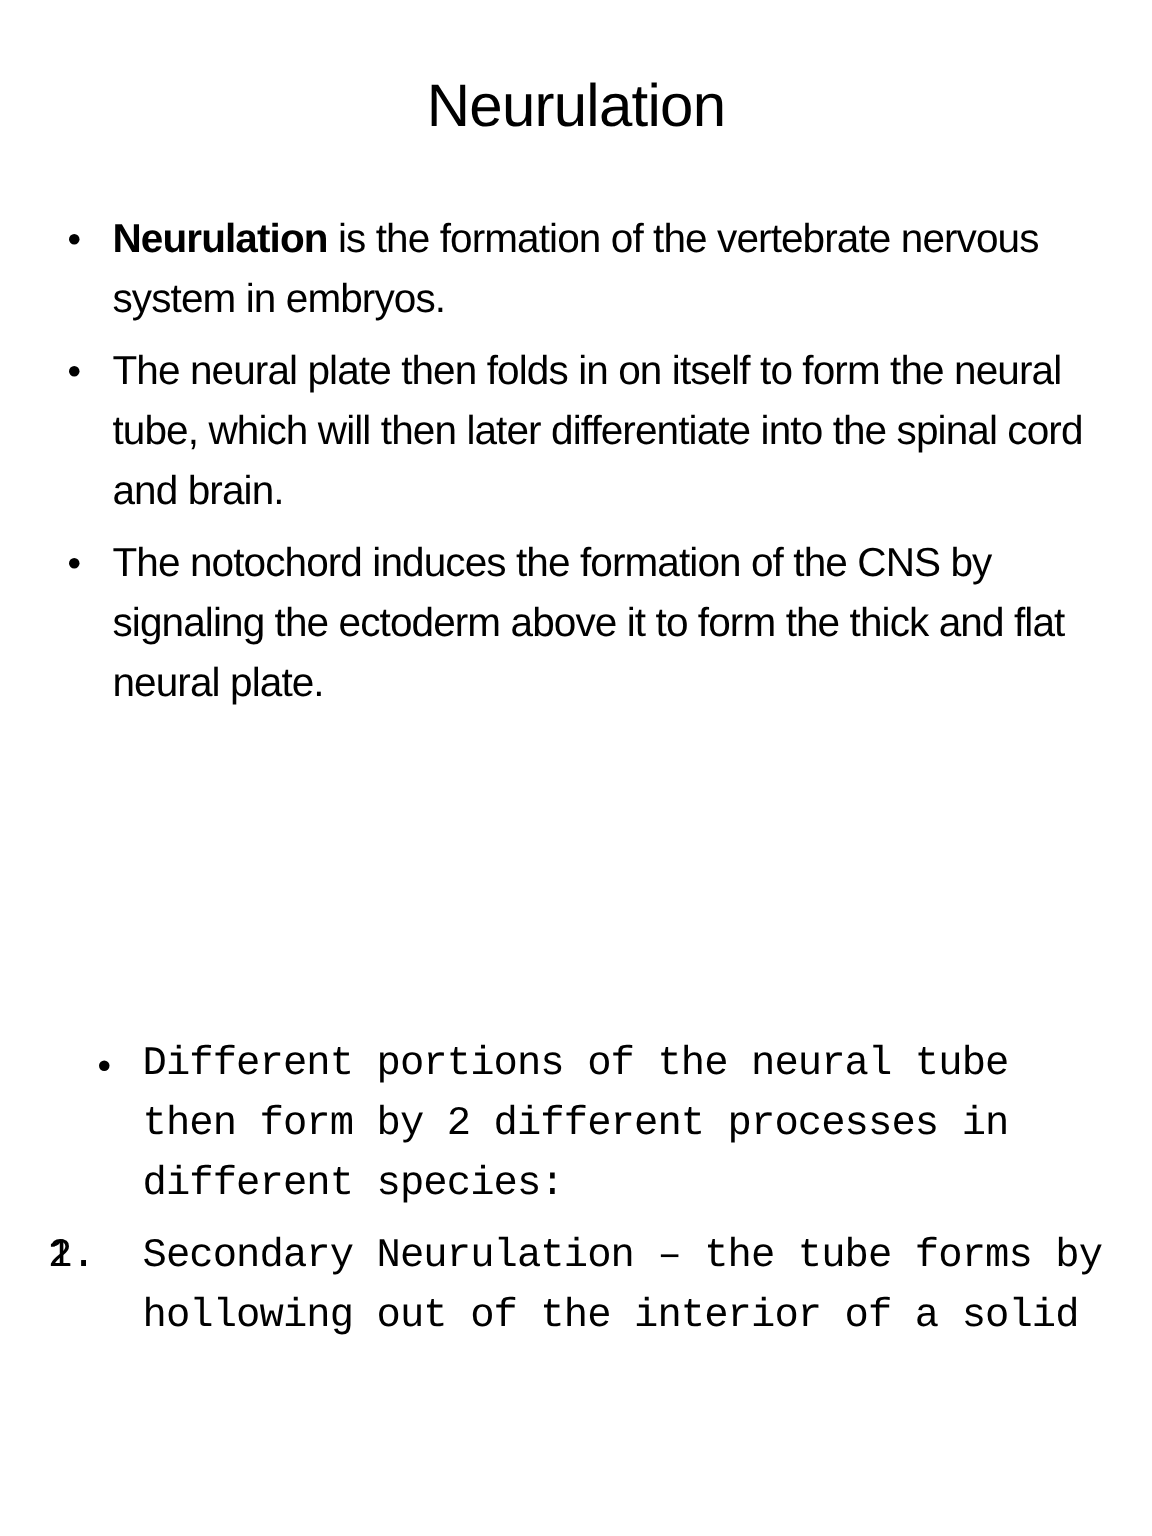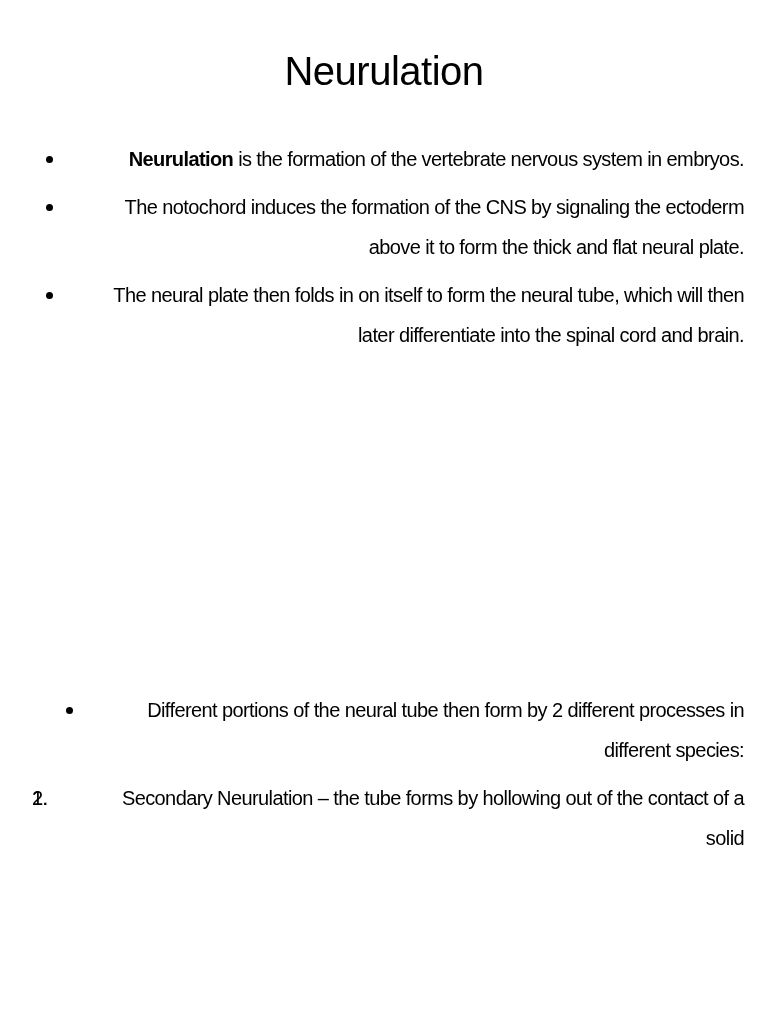--- a/index.html
+++ b/index.html
@@ -32,34 +32,33 @@
       line-height: 48px;
       font-weight: normal;
       margin: 0;
       letter-spacing: -0.5px;
     }
     .slide-1 .title { top: 47px; }
     .slide-2 .title { top: 25px; }
 
     .body-text {
       position: absolute;
-      font-size: 20px;
+      font-size: 27px;
       line-height: 40px;
       letter-spacing: -0.6px;
-      text-align: right;
     }
     .slide-1 .body-text { left: 44px; top: 139px; width: 700px; }
     .slide-2 .body-text { left: 64px; top: 114px; width: 680px; }
 
     .item {
       position: relative;
       padding-left: 31px;
       margin-bottom: 8px;
     }
-    .slide-2 .item { padding-left: 31px; }
+    .slide-2 .item { padding-left: 31px; font-family: Liberation Mono, monospace; }
     .bullet-dot {
       display: inline-block;
       width: 7px;
       height: 7px;
       border-radius: 50%;
       background: #000;
       position: absolute;
       left: 2px;
       top: 17px;
     }
@@ -76,36 +75,36 @@
 
 <div class="slide slide-1">
   <h1 class="title">Neurulation</h1>
   <div class="body-text">
     <div class="item">
       <span class="bullet-dot"></span>
       <span class="bold">Neurulation</span><span> is the formation of the vertebrate nervous system in embryos.</span>
     </div>
     <div class="item">
       <span class="bullet-dot"></span>
-      <span>The notochord induces the formation of the CNS by signaling the ectoderm above it to form the thick and flat neural plate.</span>
+      <span>The neural plate then folds in on itself to form the neural tube, which will then later differentiate into the spinal cord and brain.</span>
     </div>
     <div class="item">
       <span class="bullet-dot"></span>
-      <span>The neural plate then folds in on itself to form the neural tube, which will then later differentiate into the spinal cord and brain.</span>
+      <span>The notochord induces the formation of the CNS by signaling the ectoderm above it to form the thick and flat neural plate.</span>
     </div>
   </div>
 </div>
 
 <div class="slide slide-2">
   <div class="body-text">
     <div class="item">
       <span class="bullet-dot"></span>
       <span>Different portions of the neural tube then form by 2 different processes in different species:</span>
     </div>
     <div class="item" style="margin-left:-30px; padding-left:61px;">
       <span class="num-marker">1.</span>
     </div>
     <div class="item" style="margin-left:-30px; padding-left:61px;">
       <span class="num-marker">2.</span>
-      <span>Secondary Neurulation – the tube forms by hollowing out of the contact of a solid</span>
+      <span>Secondary Neurulation – the tube forms by hollowing out of the interior of a solid</span>
     </div>
   </div>
 </div>
 
 </body></html>

